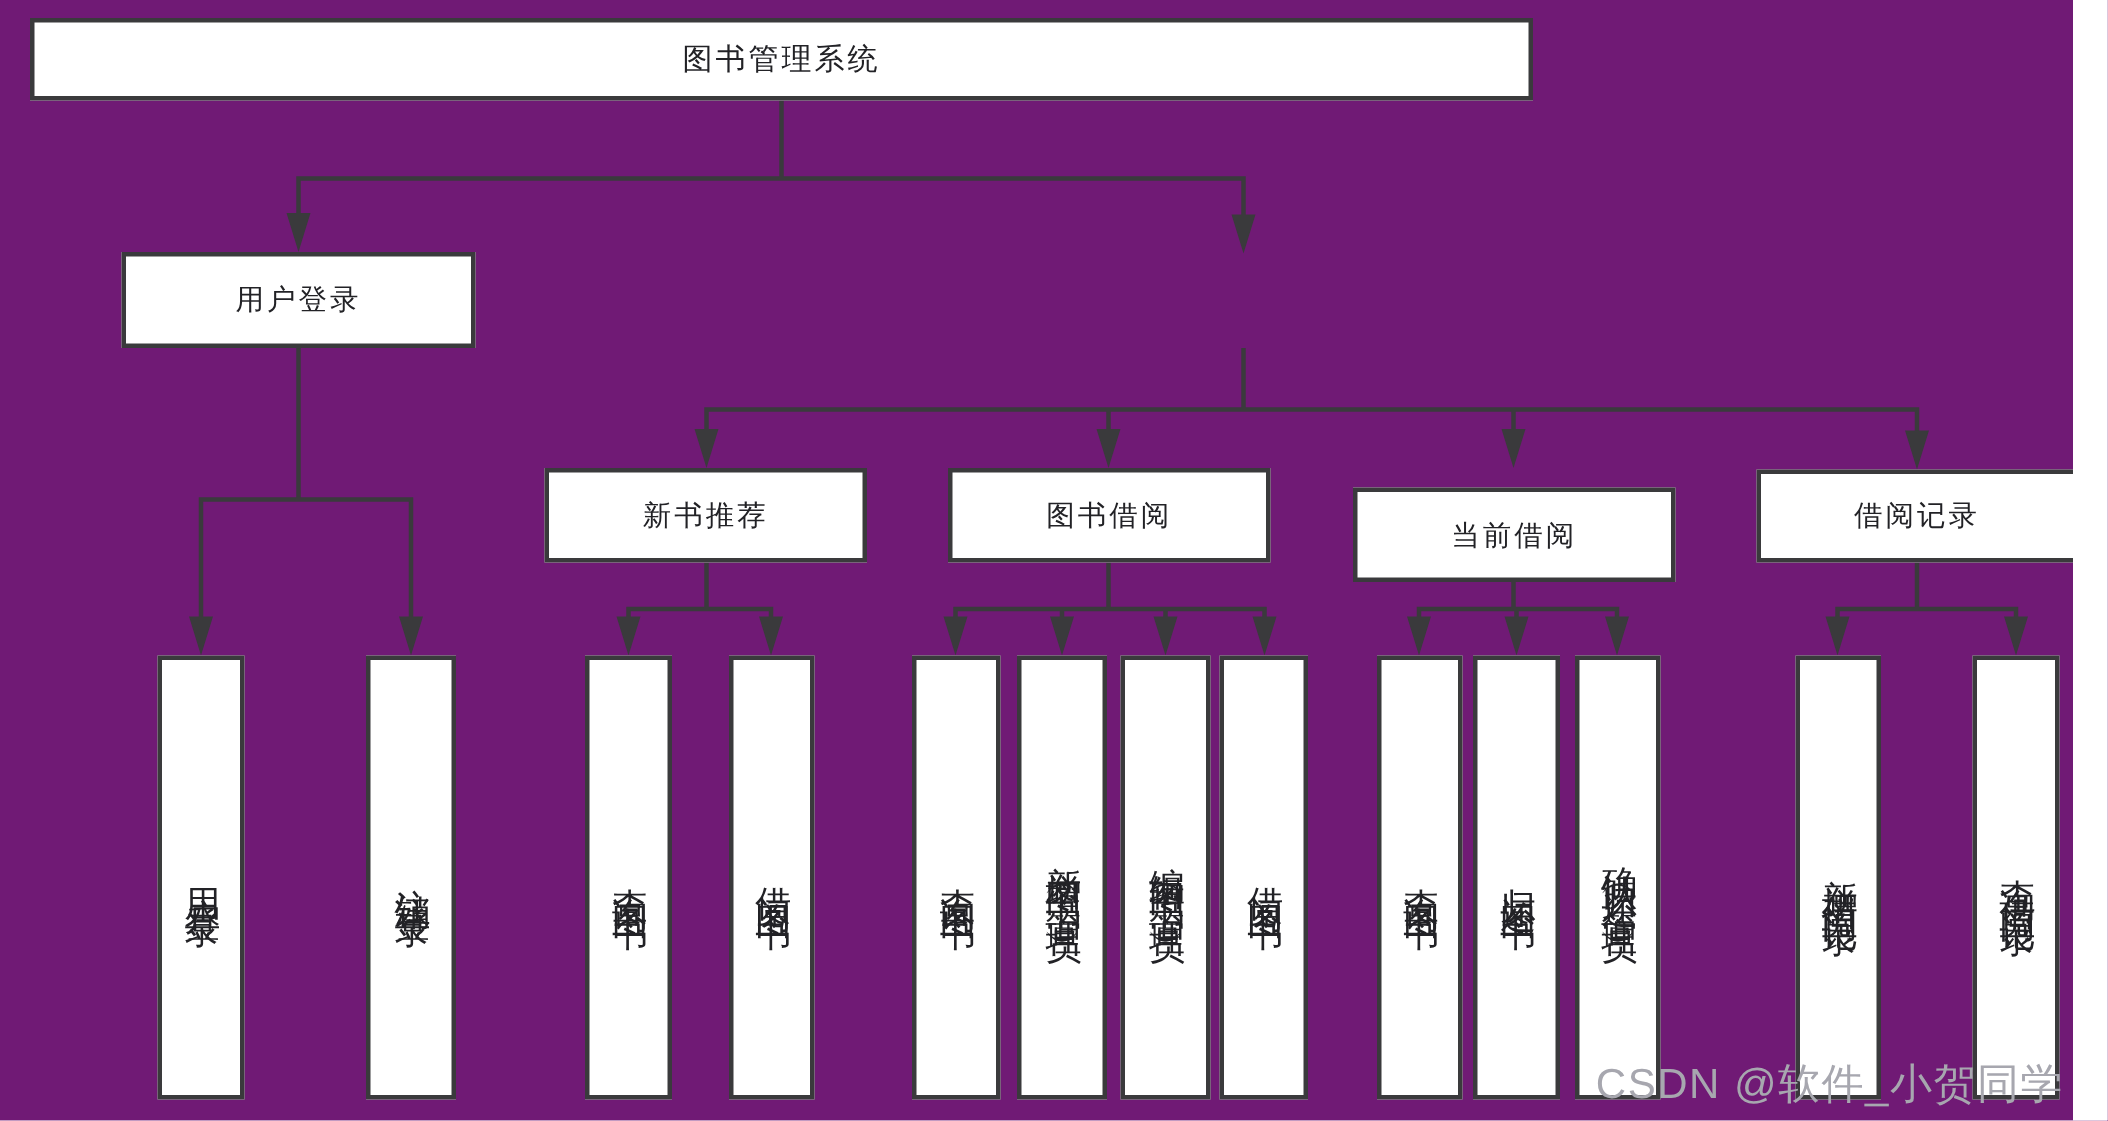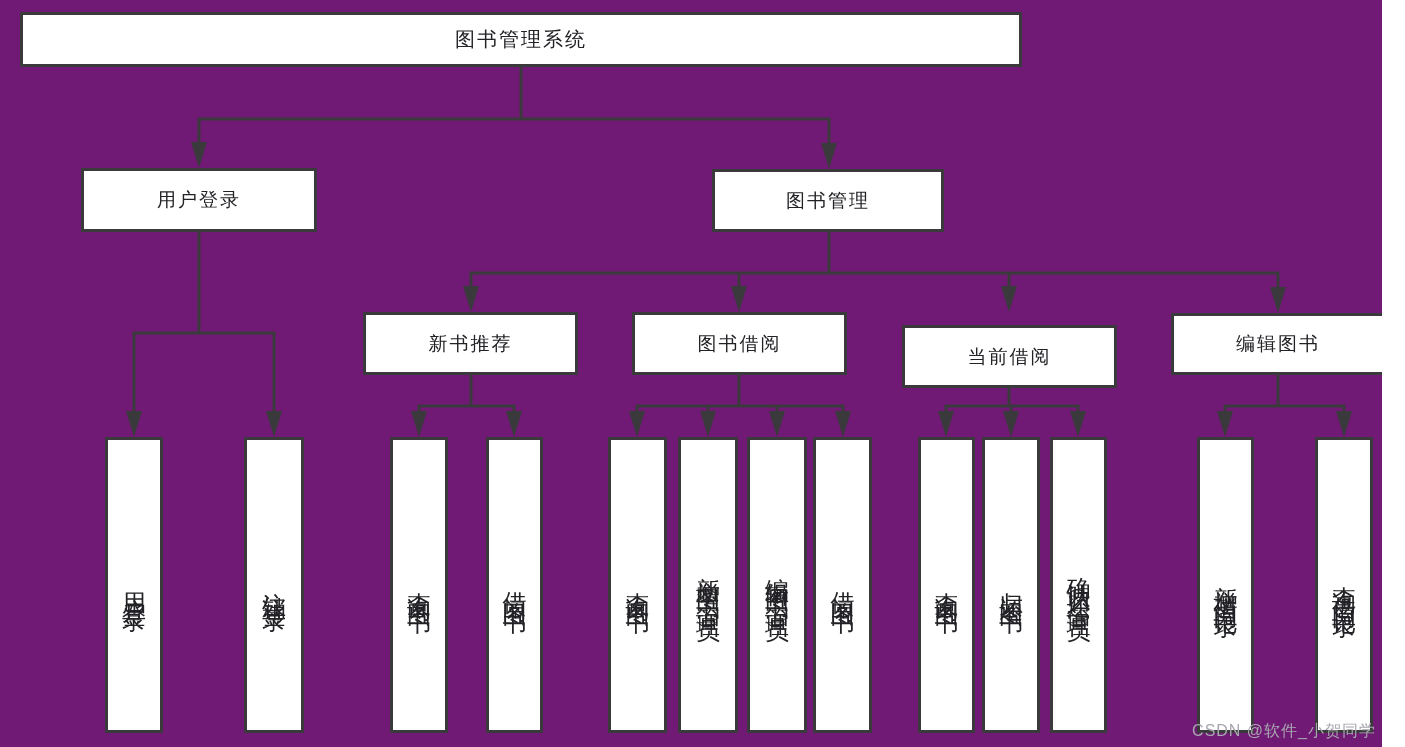--- a/index.html
+++ b/index.html
@@ -36,21 +36,21 @@
     writing-mode:vertical-rl;
     text-orientation:mixed;
     font-size:24px;
     letter-spacing:6px;
     line-height:1;
   }
   .watermark {
     position:absolute;
     right:6px;
     bottom:5px;
-    font-size:16px;
+    font-size:28px;
     color:#a7a7af;
     letter-spacing:1px;
     white-space:nowrap;
   }
 </style>
 </head>
 <body>
 
 <div class="stage">
 
@@ -74,35 +74,32 @@
          M1344 437 L1336 411 L1352 411 Z"></path>
   </svg>
 
   <div class="box h root" style="left:20px;top:12px;width:1002px;height:55px">
     <span class="lbl">图书管理系统</span>
   </div>
 
   <div class="box h" style="left:81px;top:168px;width:236px;height:64px">
     <span class="lbl">用户登录</span>
   </div>
-  <div class="box h" style="left:712px;top:169px;width:232px;height:63px">
-    <span class="lbl">图书管理</span>
-  </div>
 
   <div class="box h" style="left:632px;top:312px;width:215px;height:63px">
     <span class="lbl">图书借阅</span>
   </div>
   <div class="box h" style="left:363px;top:312px;width:215px;height:63px">
     <span class="lbl">新书推荐</span>
   </div>
   <div class="box h" style="left:902px;top:325px;width:215px;height:63px">
     <span class="lbl">当前借阅</span>
   </div>
   <div class="box h" style="left:1171px;top:313px;width:214px;height:62px">
-    <span class="lbl">编辑图书</span>
+    <span class="lbl">借阅记录</span>
   </div>
 
   <div class="box v" style="left:105px;top:437px;width:58px;height:296px">
     <span class="lbl">用户登录</span>
   </div>
   <div class="box v" style="left:244px;top:437px;width:60px;height:296px">
     <span class="lbl">注销登录</span>
   </div>
 
   <div class="box v" style="left:390px;top:437px;width:58px;height:296px">

